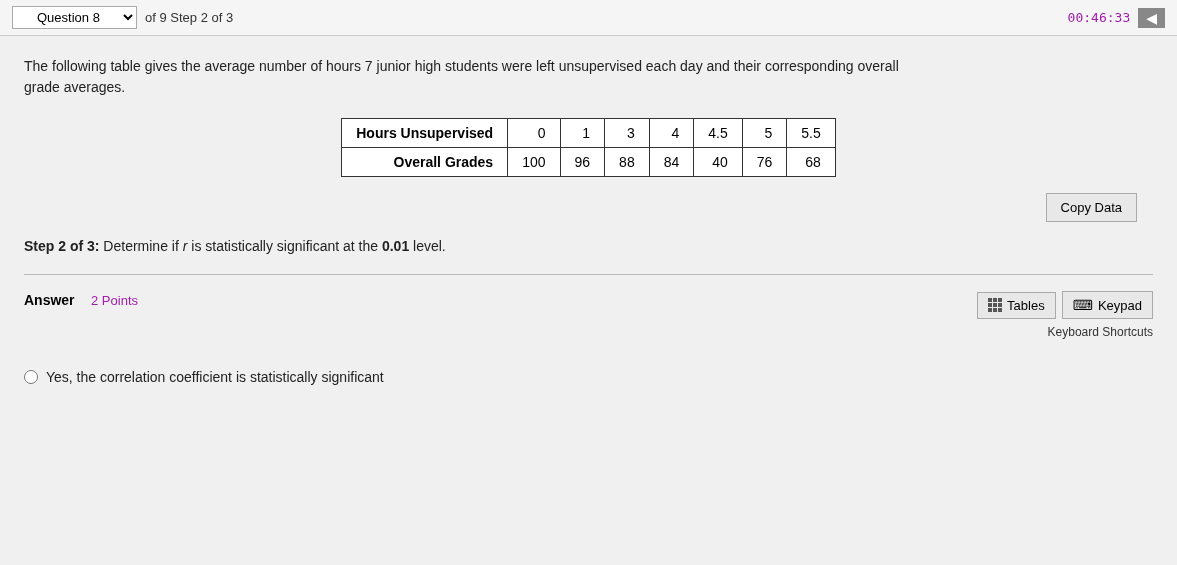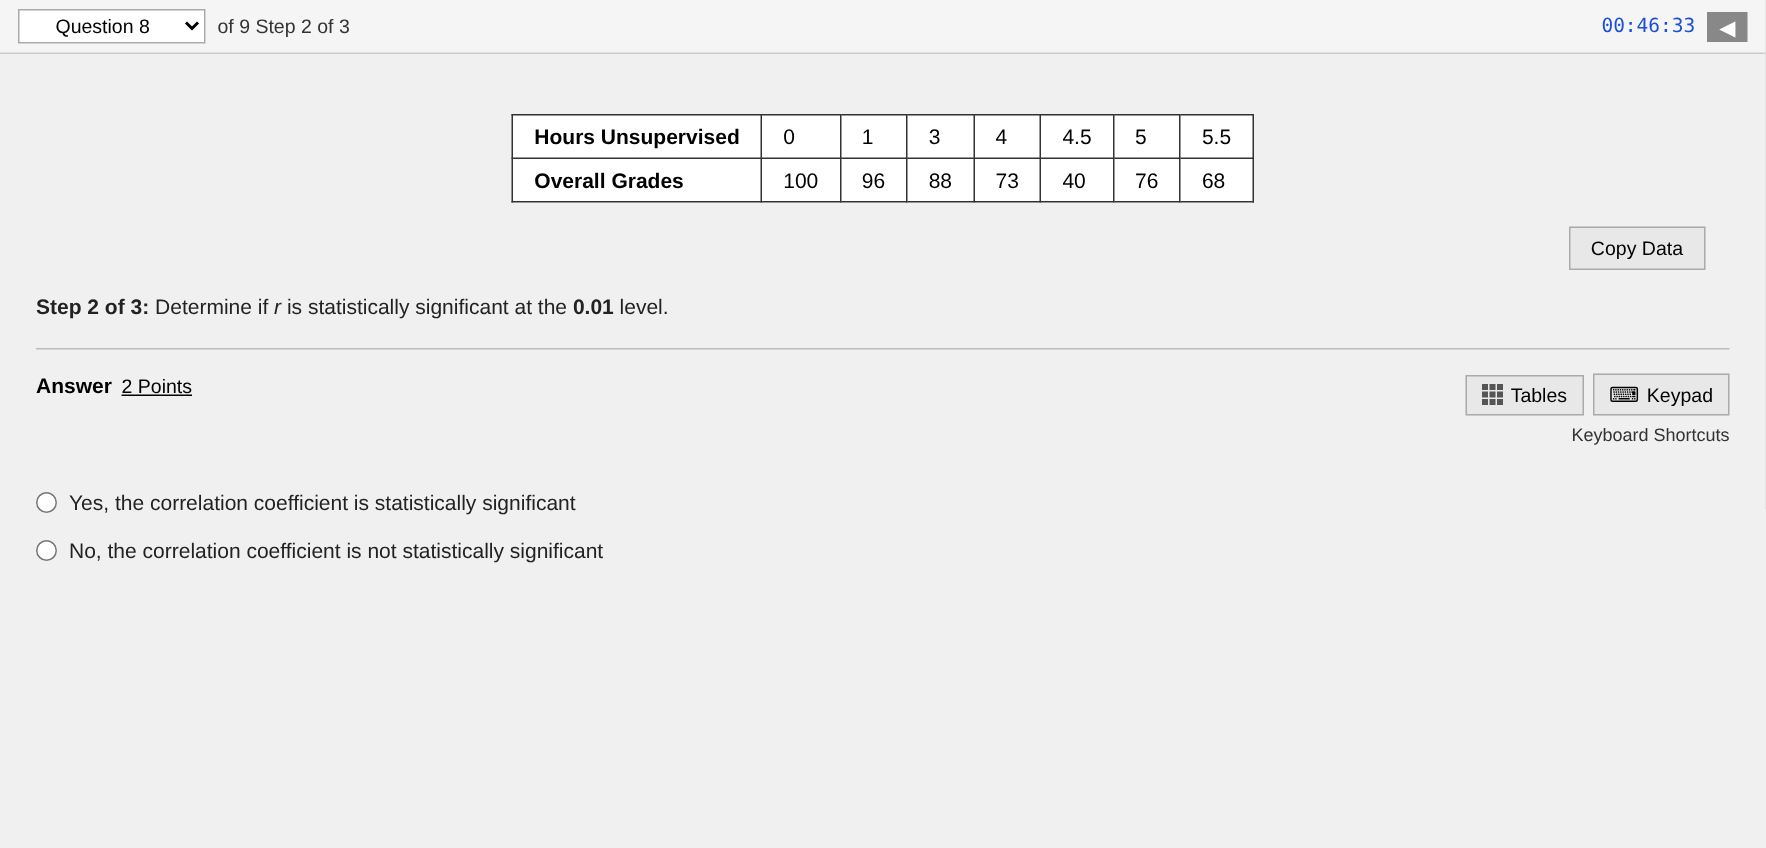--- a/index.html
+++ b/index.html
@@ -29,21 +29,21 @@
     }
 
     .step-label {
       font-size: 13px;
       color: #333;
     }
 
     .timer {
       margin-left: auto;
       font-size: 13px;
-      color: #1d4ed8;
+      color: #a21caf;
       font-family: monospace;
     }
 
     .nav-arrow {
       background: #888;
       color: white;
       border: none;
       padding: 2px 8px;
       cursor: pointer;
       font-size: 14px;
@@ -71,21 +71,21 @@
     }
 
     .data-table {
       border-collapse: collapse;
       font-size: 14px;
     }
 
     .data-table th, .data-table td {
       border: 1px solid #333;
       padding: 6px 14px;
-      text-align: left;
+      text-align: right;
     }
 
     .data-table th {
       background: #fff;
       font-weight: bold;
     }
 
     .data-table td {
       background: #fff;
     }
@@ -217,61 +217,62 @@
   <select class="question-select">
     <option>Question 8</option>
   </select>
   <span class="step-label">of 9 Step 2 of 3</span>
   <span class="timer">00:46:33</span>
   <button class="nav-arrow">◀</button>
 </div>
 
 <div class="main-content">
 
+  <p class="problem-text">The following table gives the average number of hours 7 junior high students were left unsupervised each day and their corresponding overall grade averages.</p>
 
   <div class="table-container">
     <table class="data-table">
       <tbody>
           <tr>
         <th>Hours Unsupervised</th>
         <td>0</td>
         <td>1</td>
         <td>3</td>
         <td>4</td>
         <td>4.5</td>
         <td>5</td>
         <td>5.5</td>
       </tr>
       <tr>
         <th>Overall Grades</th>
         <td>100</td>
         <td>96</td>
         <td>88</td>
-        <td>73</td>
+        <td>84</td>
         <td>40</td>
         <td>76</td>
         <td>68</td>
       </tr>
     </tbody>
       </table>
   </div>
 
   <button class="copy-data-btn">Copy Data</button>
 
   <p class="step-instruction">
     <strong>Step 2 of 3:</strong>
     <span> Determine if <em>r</em> is statistically significant at the <strong>0.01</strong> level.</span>
   </p>
 
   <hr class="divider">
 
   <div class="answer-section">
     <div class="answer-left">
       <span style="font-size:14px; font-weight:bold;">Answer</span>
-      <span style="font-size:13px; color:#000000; margin-left: 2px; text-decoration: underline;">2 Points</span>
+      <span style="font-size:13px; color:#a21caf; margin-left: 12px;">2 Points</span>
     </div>
 
     <div class="answer-right">
       <div class="toolbar-row">
         <button class="tables-btn">
           <span class="grid-icon">
             <span class="grid-cell"></span>
               <span class="grid-cell"></span>
               <span class="grid-cell"></span>
             <span class="grid-cell"></span>
@@ -290,19 +291,15 @@
       </div>
       <span class="keyboard-shortcuts-link">Keyboard Shortcuts</span>
     </div>
   </div>
 
   <div class="radio-options">
     <label class="radio-option">
       <input type="radio" name="significance" style="">
       <span>Yes, the correlation coefficient is statistically significant</span>
     </label>
-    <label class="radio-option">
-      <input type="radio" name="significance" style="">
-      <span>No, the correlation coefficient is not statistically significant</span>
-    </label>
   </div>
 
 </div>
 
 </body></html>

